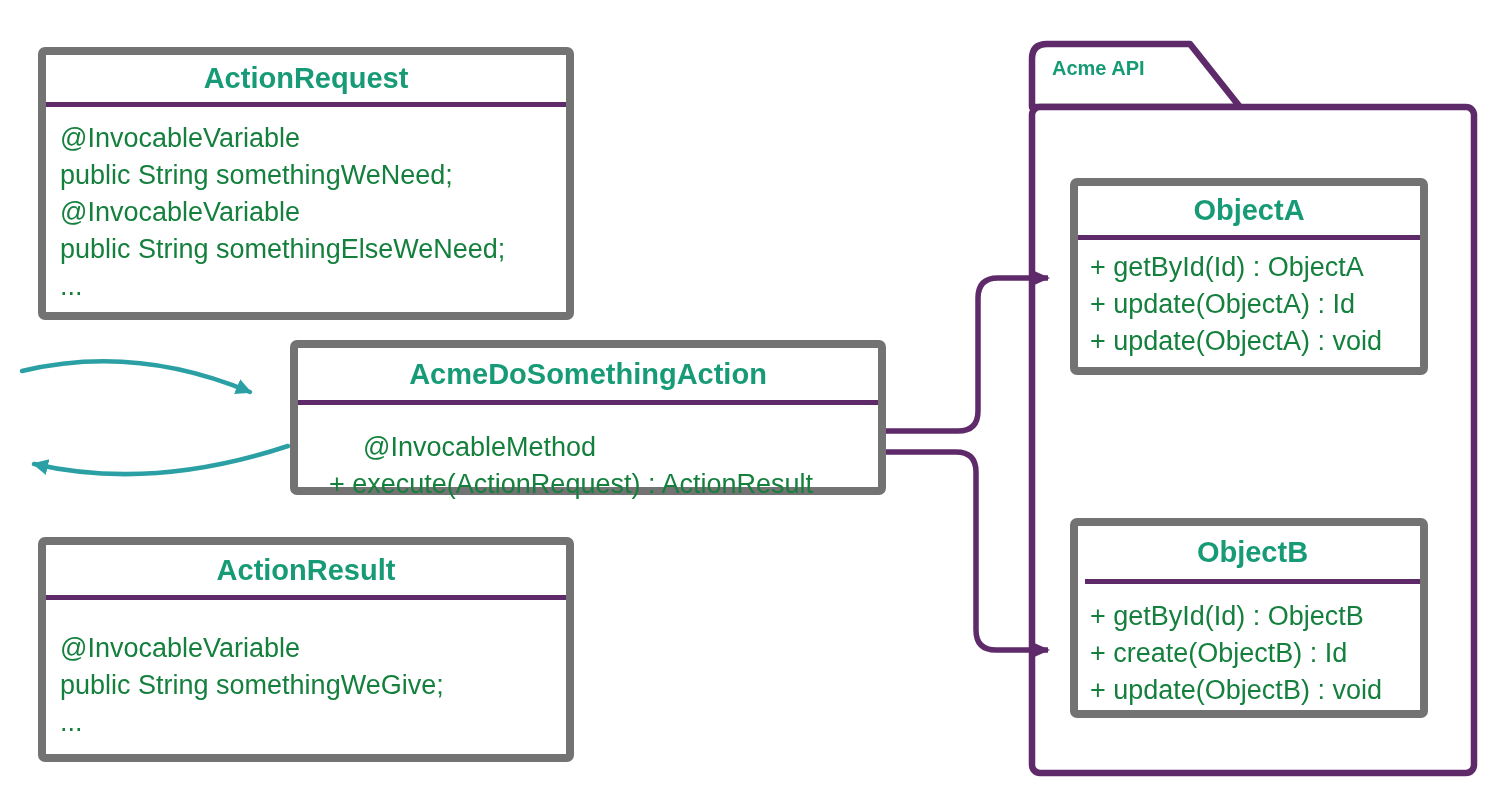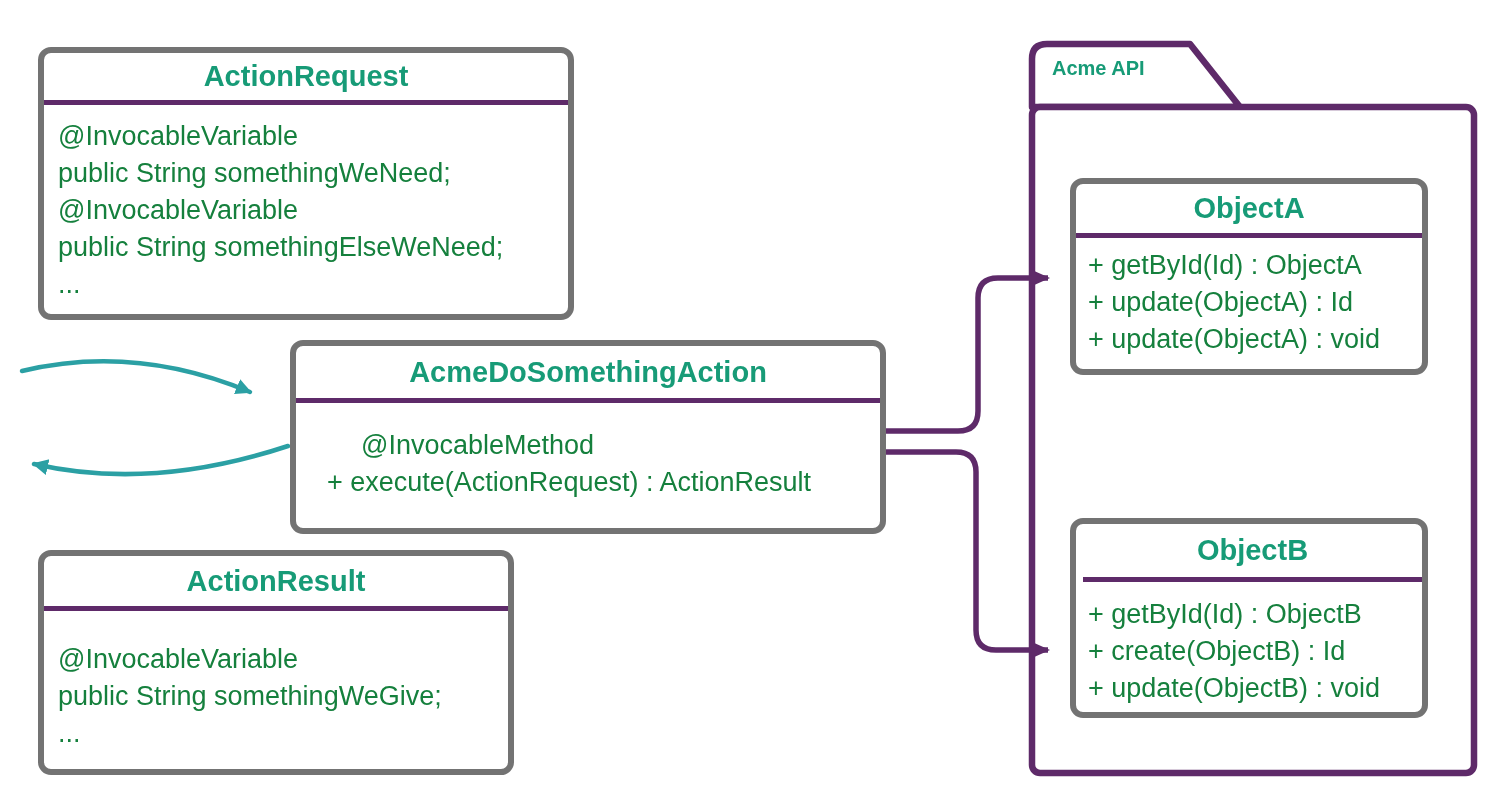--- a/index.html
+++ b/index.html
@@ -20,22 +20,22 @@
     left: 0;
     top: 0;
     width: 1494px;
     height: 806px;
     z-index: 1;
   }
   .uml-box {
     position: absolute;
     z-index: 2;
     background: #ffffff;
-    border: 6px solid #737373;
-    border-radius: 13px;
+    border: 8px solid #737373;
+    border-radius: 7px;
     box-sizing: border-box;
   }
   .uml-header {
     display: flex;
     align-items: center;
     justify-content: center;
     border-bottom: 5px solid #5e2a69;
     color: #179b77;
     font-size: 29px;
     font-weight: bold;
@@ -92,29 +92,29 @@
     <div class="uml-header" style="height:52px;">ActionRequest</div>
     <div class="uml-body" style="padding:13px 10px 0 14px;">
       <div class="uml-line">@InvocableVariable</div>
       <div class="uml-line">public String somethingWeNeed;</div>
       <div class="uml-line">@InvocableVariable</div>
       <div class="uml-line">public String somethingElseWeNeed;</div>
       <div class="uml-line">...</div>
     </div>
   </div>
 
-  <div class="uml-box" style="left:290px; top:340px; width:596px; height:194px;">
+  <div class="uml-box" style="left:290px; top:340px; width:596px; height:155px;">
     <div class="uml-header" style="height:57px;">AcmeDoSomethingAction</div>
     <div class="uml-body" style="padding:24px 4px 0 0;margin-left:31px;">
       <div class="uml-line" style="margin-left:34px;">@InvocableMethod</div>
       <div class="uml-line">+ execute(ActionRequest) : ActionResult</div>
     </div>
   </div>
 
-  <div class="uml-box" style="left:38px; top:550px; width:476px; height:225px;">
+  <div class="uml-box" style="left:38px; top:537px; width:536px; height:225px;">
     <div class="uml-header" style="height:55px;">ActionResult</div>
     <div class="uml-body" style="padding:30px 10px 0 14px;">
       <div class="uml-line">@InvocableVariable</div>
       <div class="uml-line">public String somethingWeGive;</div>
       <div class="uml-line">...</div>
     </div>
   </div>
 
   <div class="uml-box" style="left:1070px; top:178px; width:358px; height:197px;">
     <div class="uml-header" style="height:54px;">ObjectA</div>

